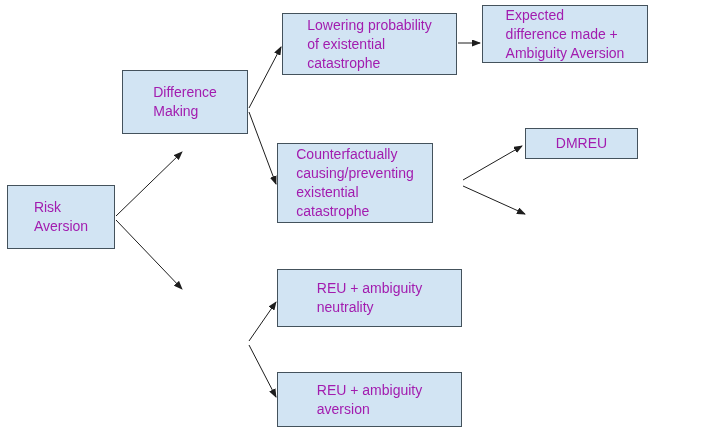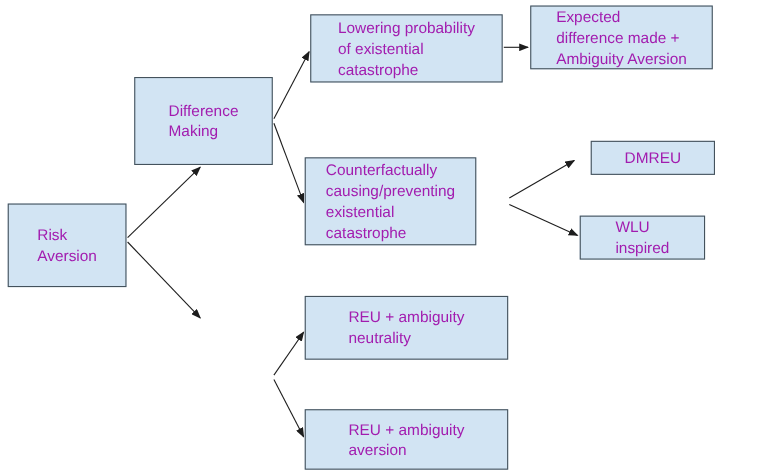--- a/index.html
+++ b/index.html
@@ -48,43 +48,41 @@
     <line x1="116" y1="220" x2="182" y2="289" stroke="#1d1d1d" stroke-width="1" marker-end="url(#ah)"></line>
     <line x1="249" y1="108" x2="281" y2="47" stroke="#1d1d1d" stroke-width="1" marker-end="url(#ah)"></line>
     <line x1="249" y1="112" x2="276" y2="184" stroke="#1d1d1d" stroke-width="1" marker-end="url(#ah)"></line>
     <line x1="458" y1="43" x2="480" y2="43" stroke="#1d1d1d" stroke-width="1" marker-end="url(#ah)"></line>
     <line x1="463" y1="180" x2="522" y2="146" stroke="#1d1d1d" stroke-width="1" marker-end="url(#ah)"></line>
     <line x1="463" y1="186" x2="525" y2="214" stroke="#1d1d1d" stroke-width="1" marker-end="url(#ah)"></line>
     <line x1="249" y1="341" x2="276" y2="302" stroke="#1d1d1d" stroke-width="1" marker-end="url(#ah)"></line>
     <line x1="249" y1="345" x2="276" y2="397" stroke="#1d1d1d" stroke-width="1" marker-end="url(#ah)"></line>
   </svg>
 
-  <div class="node" style="left:7px; top:185px; width:108px; height:76px;">Risk
+  <div class="node" style="left:7px; top:185px; width:108px; height:64px;">Risk
 Aversion</div>
 
-  <div class="node" style="left:122px; top:70px; width:126px; height:80px;">Difference
+  <div class="node" style="left:122px; top:70px; width:126px; height:64px;">Difference
 Making</div>
 
   <div class="node" style="left:282px; top:13px; width:175px; height:62px;">Lowering probability
 of existential
 catastrophe</div>
 
   <div class="node" style="left:482px; top:5px; width:166px; height:58px;">Expected
 difference made +
 Ambiguity Aversion</div>
 
   <div class="node" style="left:277px; top:143px; width:156px; height:80px;">Counterfactually
 causing/preventing
 existential
 catastrophe</div>
 
-  <div class="node" style="left:525px; top:128px; width:113px; height:31px;margin-left:12px;">DMREU</div>
+  <div class="node" style="left:525px; top:128px; width:113px; height:31px;">DMREU</div>
 
-  <div class="node" style="left:527px; top:196px; width:114px; height:40px;">WLU
-inspired</div>
 
 
   <div class="node" style="left:277px; top:269px; width:185px; height:58px;">REU + ambiguity
 neutrality</div>
 
   <div class="node" style="left:277px; top:372px; width:185px; height:55px;">REU + ambiguity
 aversion</div>
 
 </div>
 

